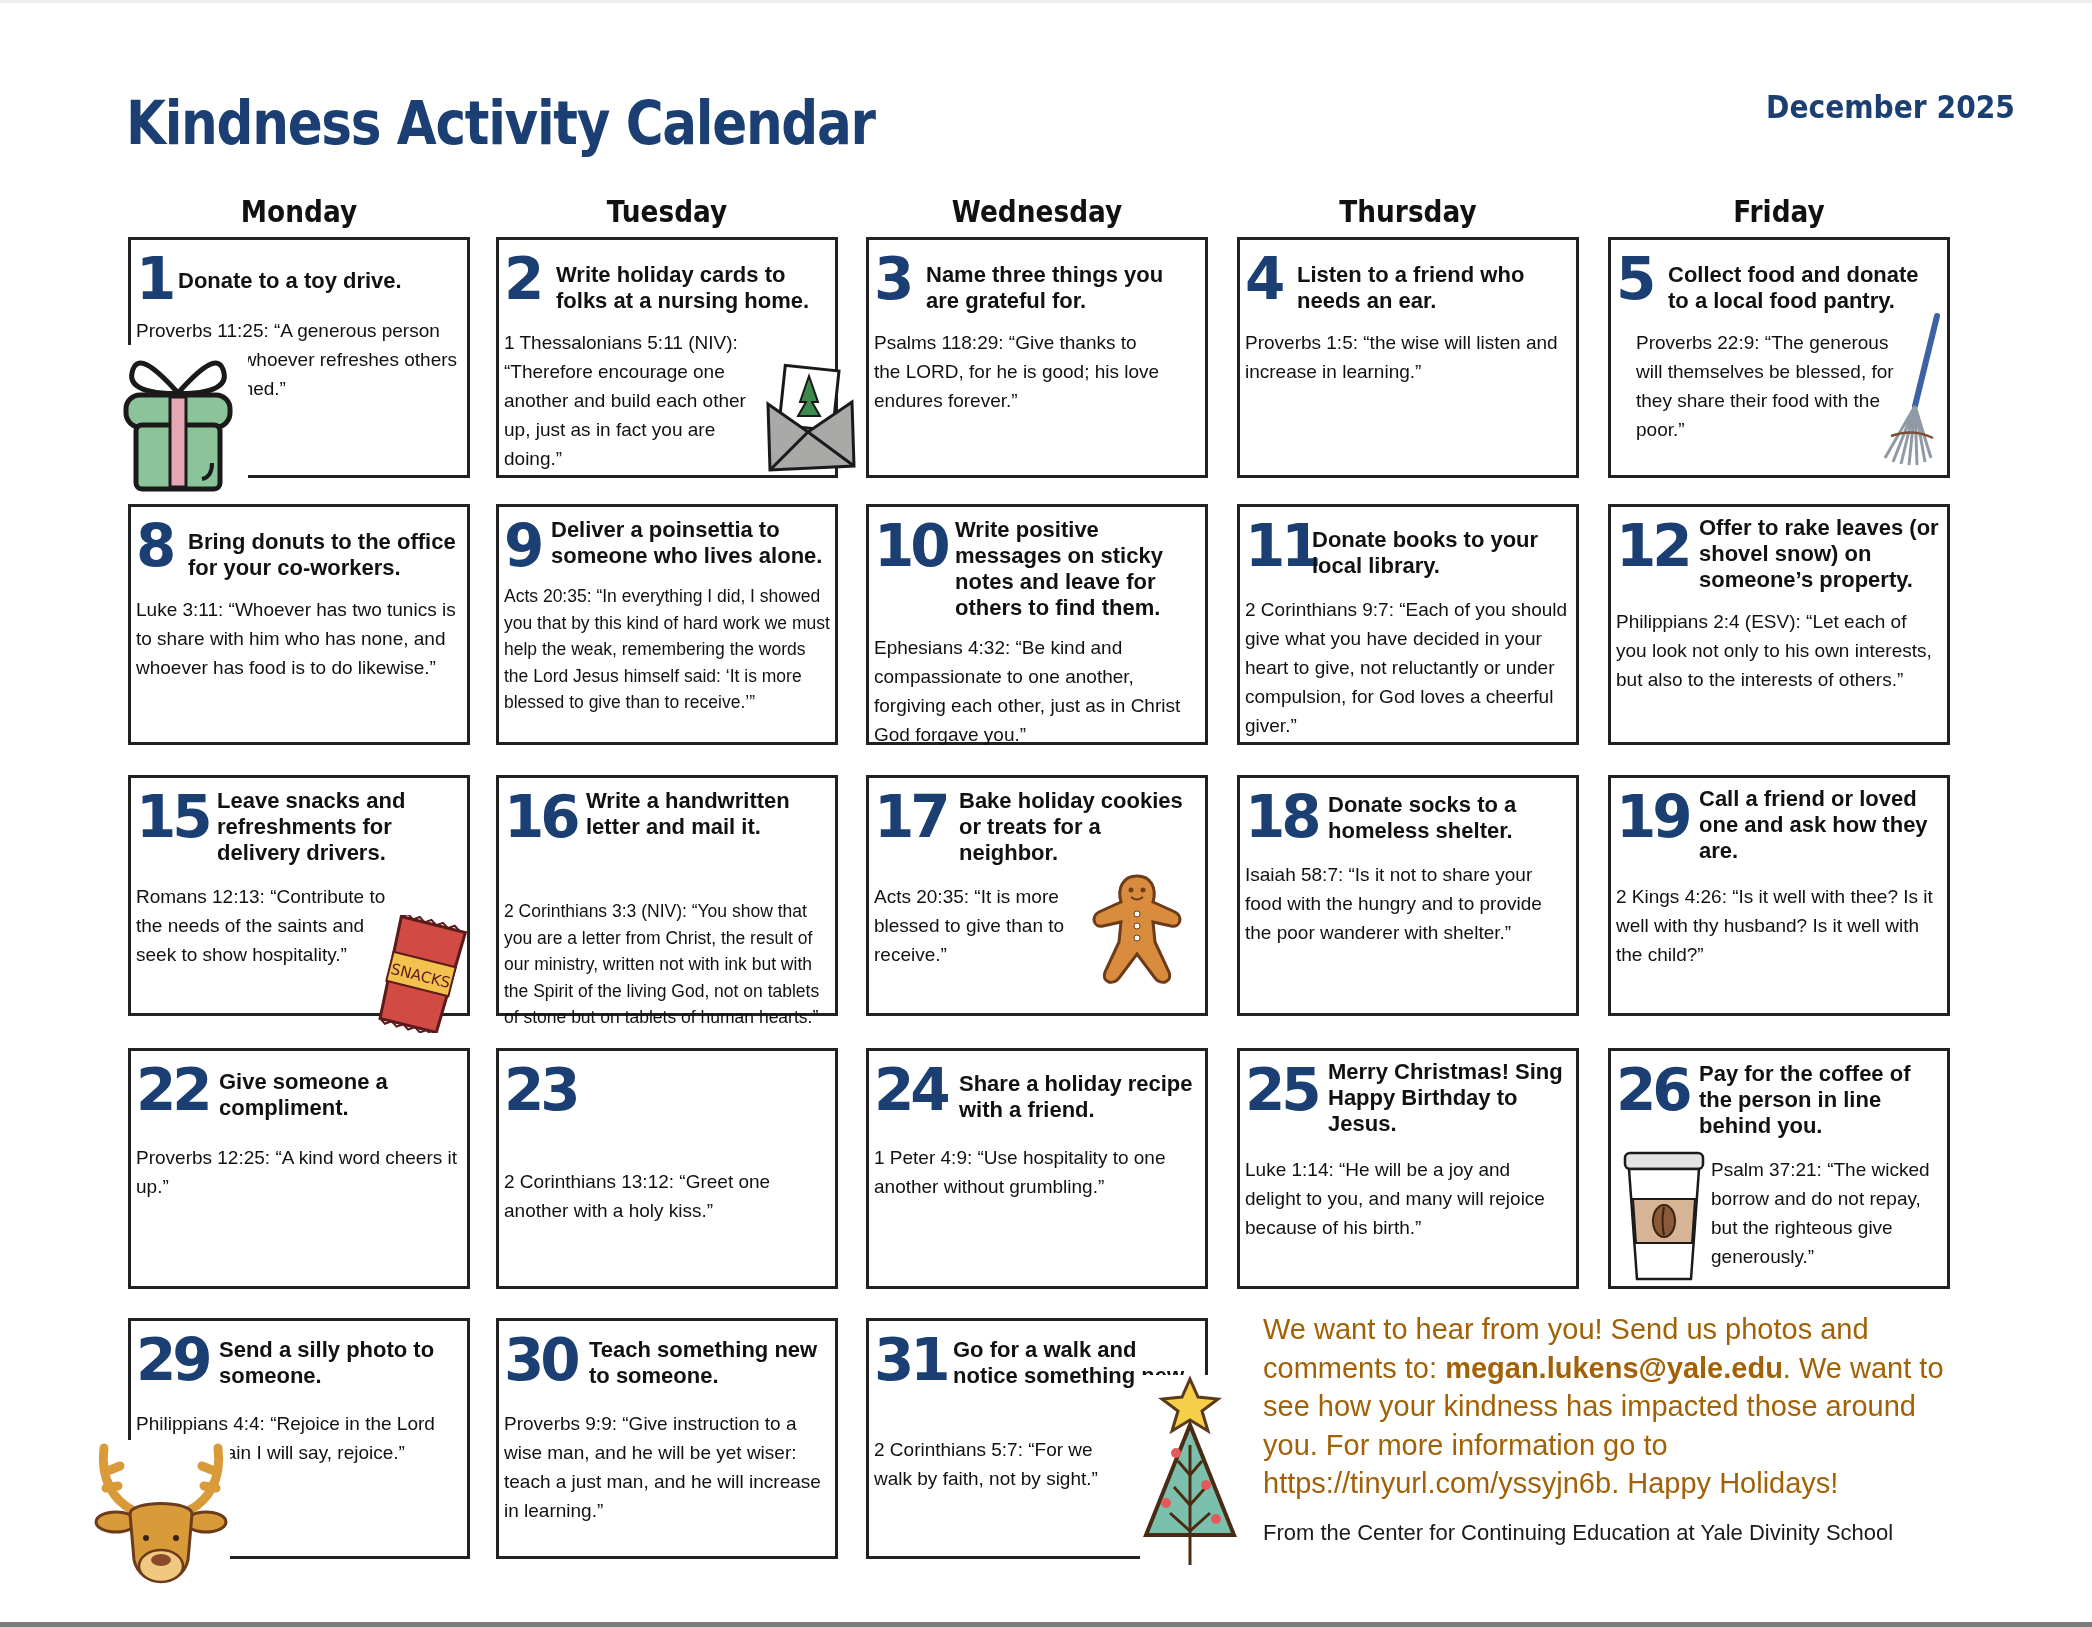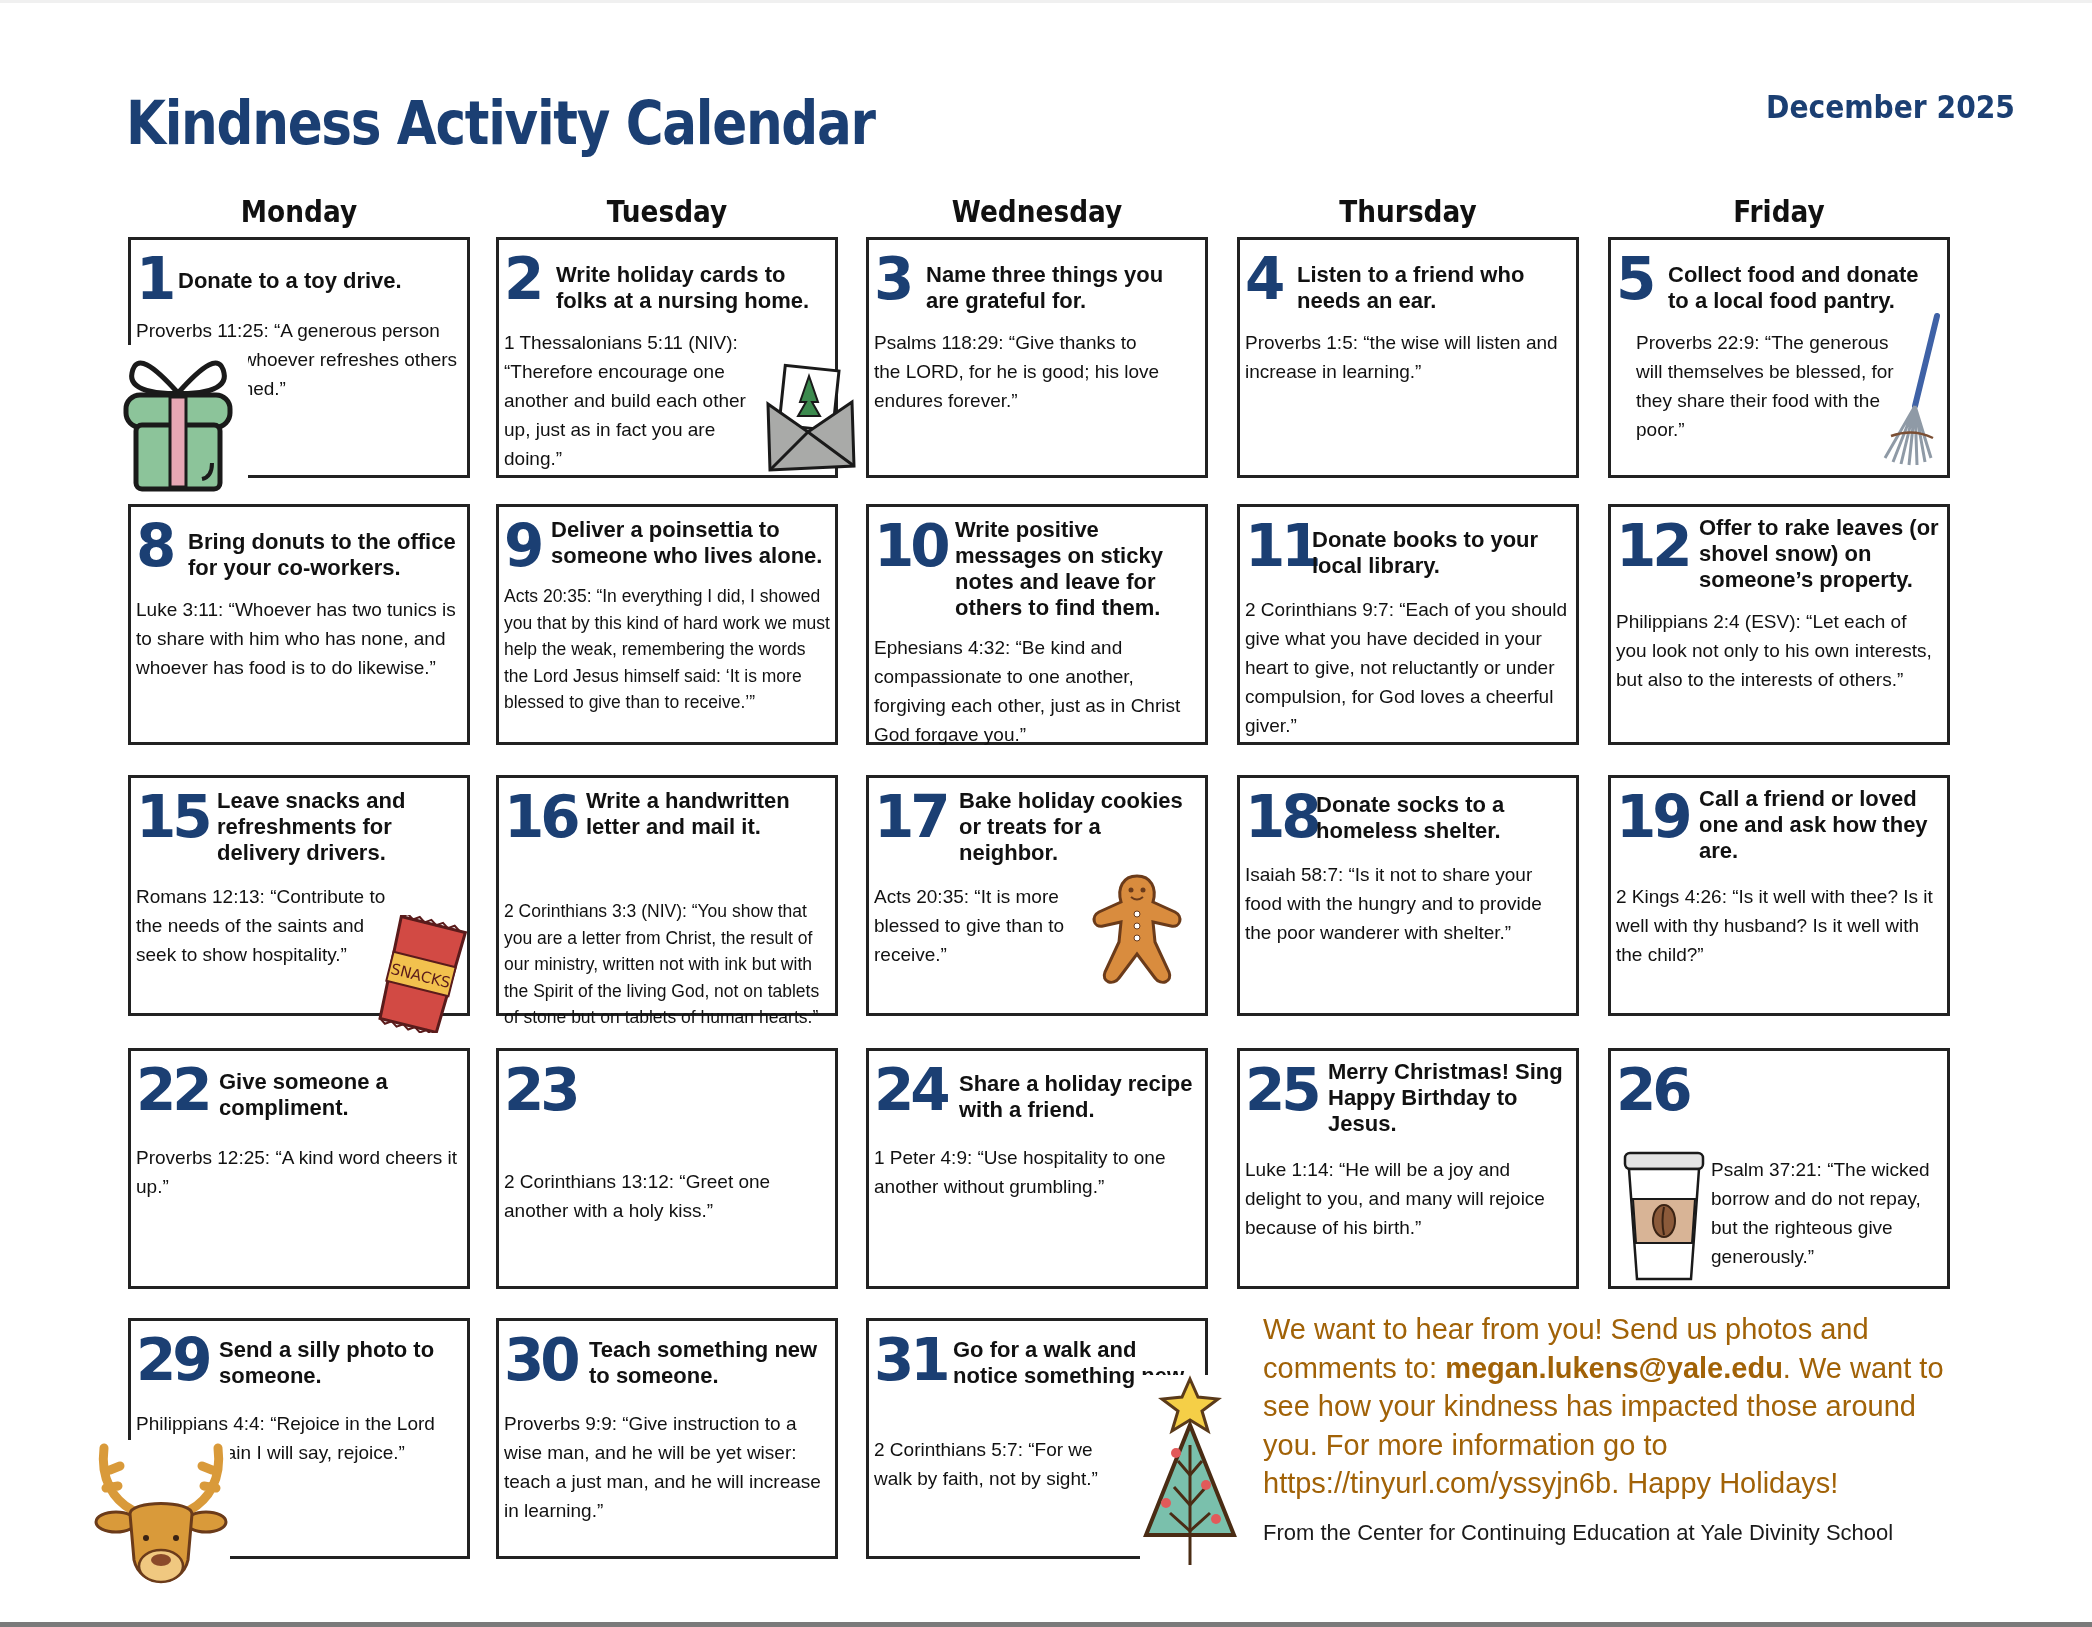--- a/index.html
+++ b/index.html
@@ -157,21 +157,21 @@
       <path d="M42 25 Q48 30 54 25" stroke="#6b3b1a" stroke-width="2" fill="none"></path>
       <circle cx="48" cy="42" r="3" fill="#fff" stroke="#6b3b1a"></circle>
         <circle cx="48" cy="54" r="3" fill="#fff" stroke="#6b3b1a"></circle>
         <circle cx="48" cy="66" r="3" fill="#fff" stroke="#6b3b1a"></circle>
     </svg>
   </div>
 </div>
 
 <div class="cell" style="left:1237px; top:775px;">
   <div class="num">18</div>
-  <div class="act" style="left:76px; top:14px;">Donate socks to a homeless shelter.</div>
+  <div class="act" style="left:88px; top:14px;">Donate socks to a homeless shelter.</div>
   <div class="verse" style="top:82px;">Isaiah 58:7:  “Is it not to share your food with the hungry and to provide the poor wanderer with shelter.”</div>
 </div>
 
 <div class="cell" style="left:1608px; top:775px;">
   <div class="num">19</div>
   <div class="act" style="left:88px; top:8px;">Call a friend or loved one and ask how they are.</div>
   <div class="verse" style="top:104px;">2 Kings 4:26:  “Is it well with thee? Is it well with thy husband? Is it well with the child?”</div>
 </div>
 
 <div class="cell" style="left:128px; top:1048px;">
@@ -192,20 +192,21 @@
 </div>
 
 <div class="cell" style="left:1237px; top:1048px;">
   <div class="num">25</div>
   <div class="act" style="left:88px; top:8px;">Merry Christmas! Sing Happy Birthday to Jesus.</div>
   <div class="verse" style="top:104px;">Luke 1:14:  “He will be a joy and delight to you, and many will rejoice because of his birth.”</div>
 </div>
 
 <div class="cell" style="left:1608px; top:1048px;">
   <div class="num">26</div>
+  <div class="act" style="left:88px; top:10px;">Pay for the coffee of the person in line behind you.</div>
   <div class="verse" style="top:104px; left:100px; width:236px;">Psalm 37:21:  “The wicked borrow and do not repay, but the righteous give generously.”</div>
   <div style="position:absolute; left:10px; top:96px; width:86px; height:138px;">
     <svg width="86" height="138" viewBox="0 0 86 138">
       <rect x="4" y="6" width="78" height="16" rx="5" fill="#e3e3e3" stroke="#1a1a1a" stroke-width="2.5"></rect>
       <path d="M8 22 L78 22 L70 132 L16 132 Z" fill="#fff" stroke="#1a1a1a" stroke-width="2.5"></path>
       <path d="M12 52 L74 52 L71 96 L15 96 Z" fill="#d8b496" stroke="#1a1a1a" stroke-width="2"></path>
       <ellipse cx="43" cy="74" rx="11" ry="16" fill="#8b5a3a" stroke="#3a2314" stroke-width="2"></ellipse>
       <path d="M43 60 Q40 74 43 88" stroke="#3a2314" stroke-width="2" fill="none"></path>
     </svg>
   </div>

